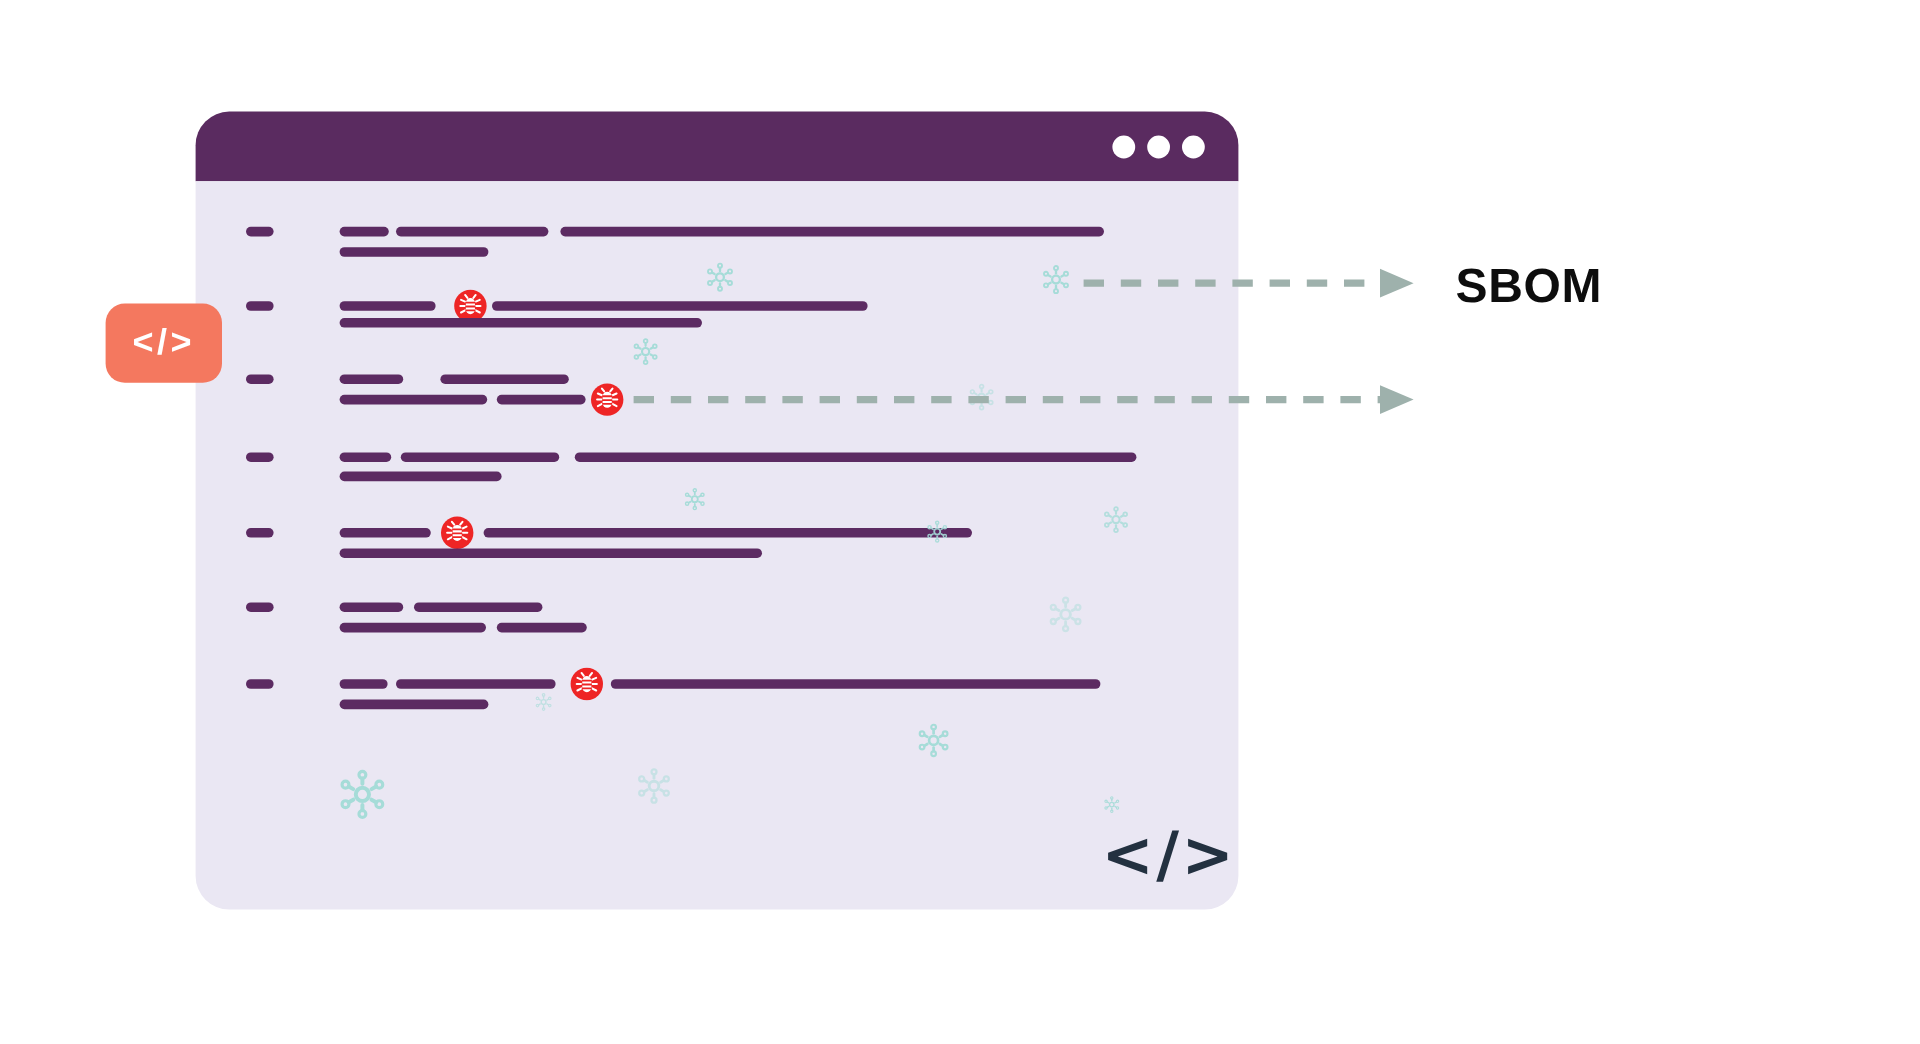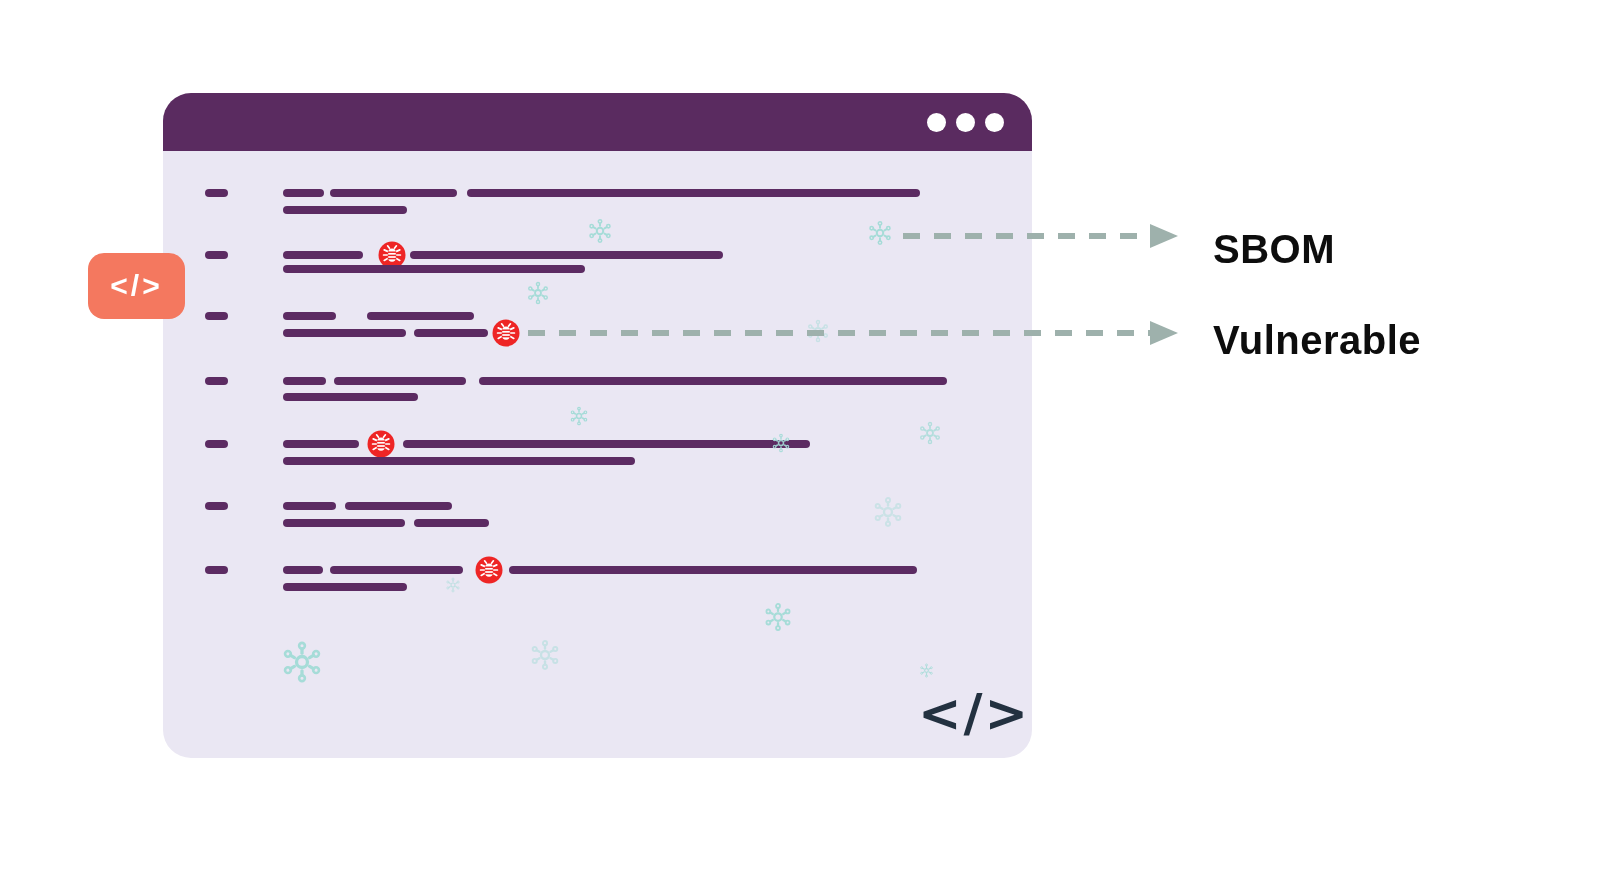--- a/index.html
+++ b/index.html
@@ -42,21 +42,21 @@
   .footer-glyph{
     position:absolute;left:918px;top:682px;width:90px;height:62px;
     color:#233140;font-weight:700;font-size:52px;line-height:62px;text-align:center;
     letter-spacing:2px;font-family:"DejaVu Sans", sans-serif;
   }
   
   svg.arrow-layer{position:absolute;left:0;top:0;pointer-events:none;}
   
   .label{position:absolute;color:#0d0d0d;font-weight:800;font-size:40px;letter-spacing:0.5px;
     font-family:"Liberation Sans", sans-serif;}
-  .label-sbom{left:1213px;top:227px;line-height:44px;text-align:center;}
+  .label-sbom{left:1213px;top:217px;line-height:44px;text-align:center;}
   .label-vuln{left:1213px;top:312px;line-height:57px;}
 </style>
 </head>
 <body>
 
 <div class="canvas">
 
   <div class="window">
     <div class="titlebar" style="background: rgb(90, 43, 96);">
       <div class="window-controls" id="window-controls">
@@ -471,16 +471,15 @@
 
   <svg class="arrow-layer" id="arrow-svg" width="1600" height="870">
       <line x1="903" y1="236" x2="1150" y2="236" stroke="#9eb1ac" stroke-width="6" stroke-dasharray="17 14"></line>
       <polygon points="1150,224 1150,248 1178,236" fill="#9eb1ac"></polygon>
       <line x1="528" y1="333" x2="1150" y2="333" stroke="#9eb1ac" stroke-width="6" stroke-dasharray="17 14"></line>
       <polygon points="1150,321 1150,345 1178,333" fill="#9eb1ac"></polygon>
     </svg>
 
   <div class="label label-sbom" style="color: rgb(13, 13, 13);">SBOM</div>
   <div class="label label-vuln" style="color: rgb(13, 13, 13);">
-    <div>Vulnerable</div>
   </div>
 
 </div>
 
 </body></html>

